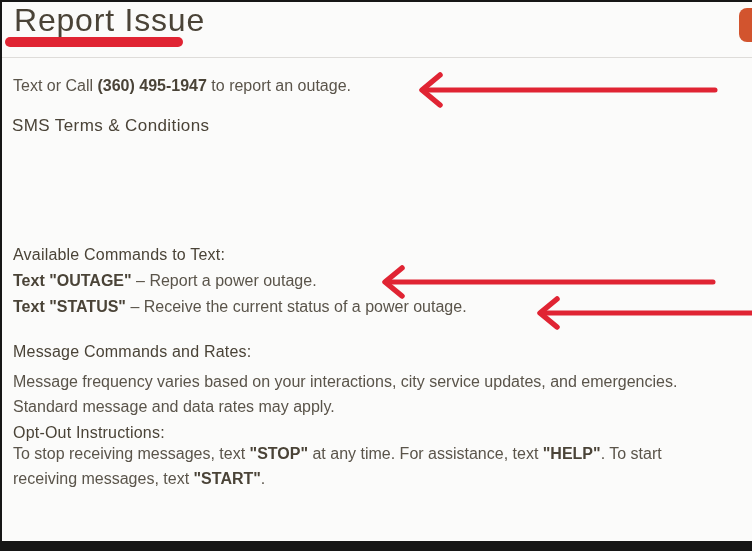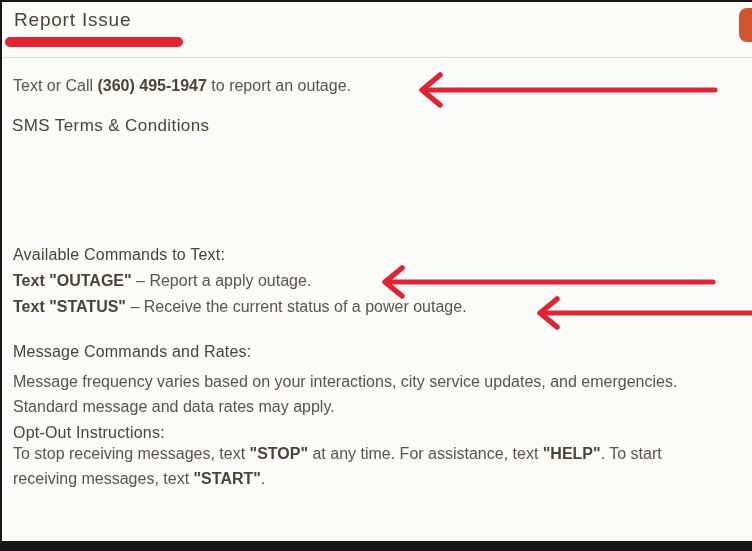--- a/index.html
+++ b/index.html
@@ -14,21 +14,21 @@
     border-top: 2px solid var(--frame-black, #161616);
     border-left: 2px solid var(--frame-black, #161616);
     overflow: hidden;
     color: var(--body-text, #5a544a);
   }
 
   .abs { position: absolute; }
 
   h1.page-title {
     left: 12px; top: 2px;
-    font-size: 19px; line-height: 32px;
+    font-size: 32px; line-height: 32px;
     font-weight: 500; letter-spacing: 0.8px;
     color: var(--heading-text, #4a4337);
   }
   .title-underline {
     left: 3px; top: 35px;
     width: 178px; height: 10px;
     border-radius: 5px;
     background: var(--annotation-red, #e02433);
   }
   .edge-tab {
@@ -106,21 +106,21 @@
 
   <svg class="abs arrow arrow-phone" width="307" height="40" viewBox="0 0 307 40">
     <path d="M27 5 L9 20 L27 35" fill="none" stroke="currentColor" stroke-width="5.5" stroke-linecap="round" stroke-linejoin="round"></path>
     <line x1="11" y1="20" x2="302" y2="20" stroke="currentColor" stroke-width="5" stroke-linecap="round"></line>
   </svg>
 
   <h2 class="abs section-heading">SMS Terms &amp; Conditions</h2>
 
 
   <h3 class="abs sub-heading sub-commands">Available Commands to Text:</h3>
-  <p class="abs cmd-line cmd-outage"><span class="b">Text "OUTAGE"</span><span> – Report a apply outage.</span></p>
+  <p class="abs cmd-line cmd-outage"><span class="b">Text "OUTAGE"</span><span> – Report a power outage.</span></p>
   <p class="abs cmd-line cmd-status"><span class="b">Text "STATUS"</span><span> – Receive the current status of a power outage.</span></p>
 
   <svg class="abs arrow arrow-outage" width="342" height="38" viewBox="0 0 342 38">
     <path d="M26 5 L9 19 L26 33" fill="none" stroke="currentColor" stroke-width="5.5" stroke-linecap="round" stroke-linejoin="round"></path>
     <line x1="11" y1="19" x2="337" y2="19" stroke="currentColor" stroke-width="5" stroke-linecap="round"></line>
   </svg>
 
   <svg class="abs arrow arrow-status" width="221" height="38" viewBox="0 0 221 38">
     <path d="M26 5 L9 19 L26 33" fill="none" stroke="currentColor" stroke-width="5.5" stroke-linecap="round" stroke-linejoin="round"></path>
     <line x1="11" y1="19" x2="221" y2="19" stroke="currentColor" stroke-width="5" stroke-linecap="round"></line>

